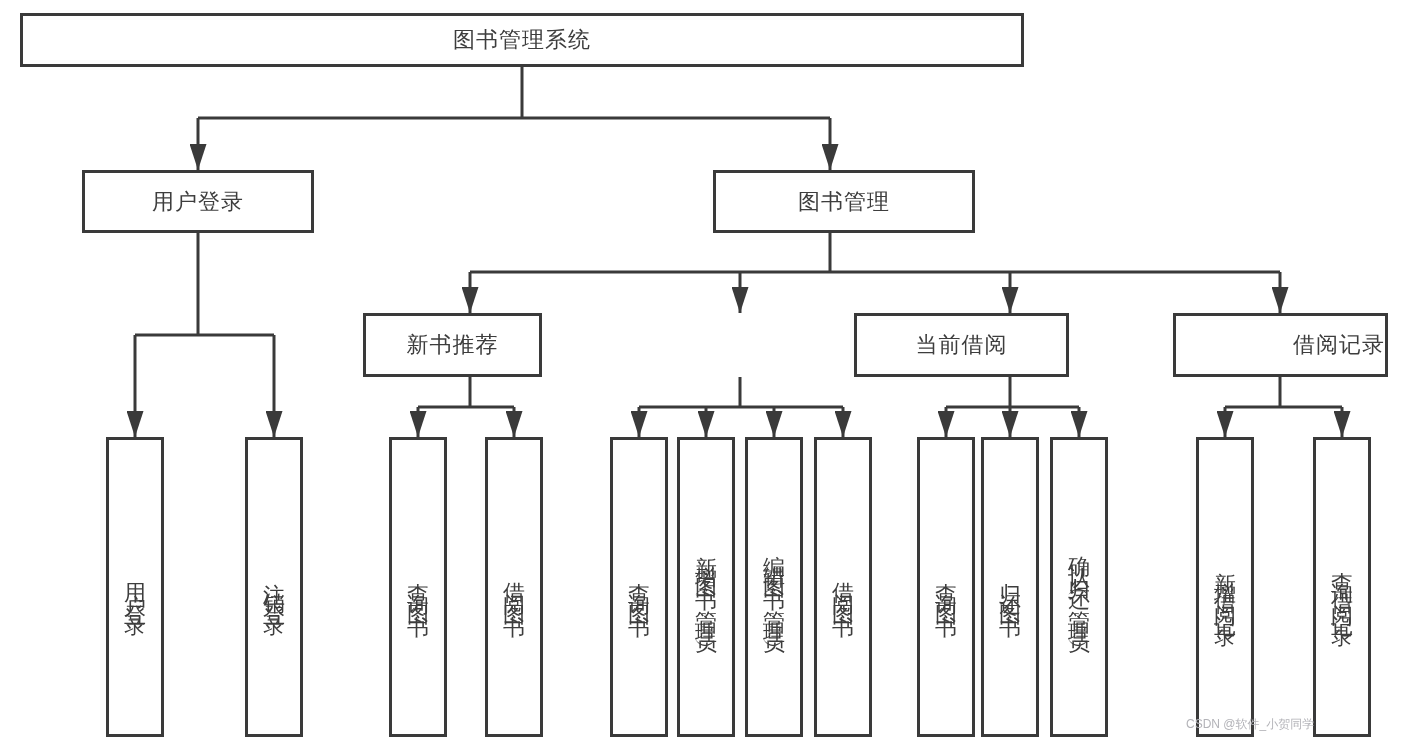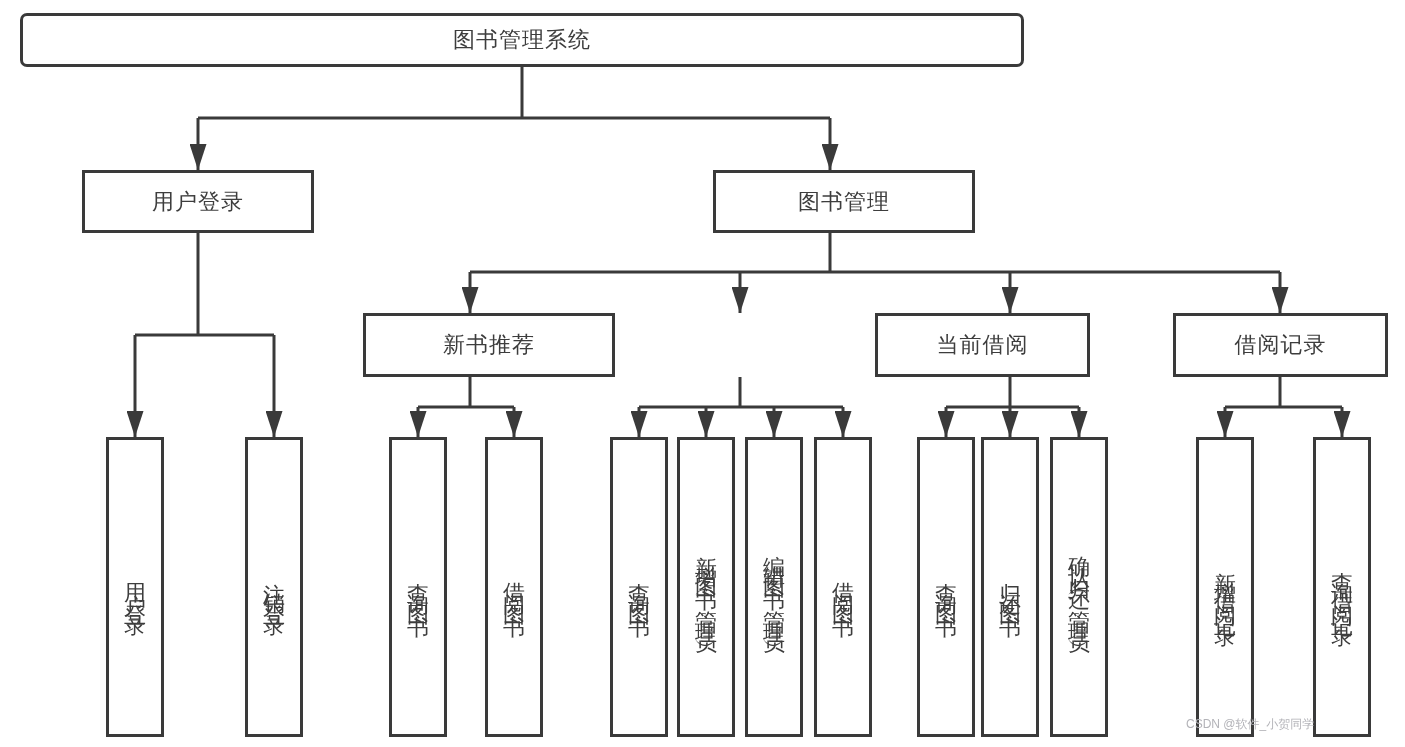--- a/index.html
+++ b/index.html
@@ -98,38 +98,38 @@
       </g>
 
       <g>
         <path d="M1280,377 V407 M1225,407 H1342"></path>
         <line x1="1225" y1="407" x2="1225" y2="437" marker-end="url(#arrow)"></line>
         <line x1="1342" y1="407" x2="1342" y2="437" marker-end="url(#arrow)"></line>
       </g>
     </g>
   </svg>
 
-  <div class="node" style="left:20px;top:13px;width:1004px;height:54px;border-radius:7px;">
+  <div class="node" style="left:20px;top:13px;width:1004px;height:54px;">
     <span class="h-label">图书管理系统</span>
   </div>
 
   <div class="node" style="left:82px;top:170px;width:232px;height:63px;">
     <span class="h-label">用户登录</span>
   </div>
   <div class="node" style="left:713px;top:170px;width:262px;height:63px;">
     <span class="h-label">图书管理</span>
   </div>
 
-  <div class="node" style="left:363px;top:313px;width:252px;height:64px;">
+  <div class="node" style="left:363px;top:313px;width:179px;height:64px;">
     <span class="h-label">新书推荐</span>
   </div>
-  <div class="node" style="left:875px;top:313px;width:215px;height:64px;">
+  <div class="node" style="left:854px;top:313px;width:215px;height:64px;">
     <span class="h-label">当前借阅</span>
   </div>
-  <div class="node" style="left:1173px;top:313px;width:215px;height:64px;">
+  <div class="node" style="left:1173px;top:313px;width:215px;height:64px;justify-content:flex-end;">
     <span class="h-label">借阅记录</span>
   </div>
 
   <div class="node leaf" style="left:106px;top:437px;">
     <span class="v-label">用户登录</span>
   </div>
   <div class="node leaf" style="left:245px;top:437px;">
     <span class="v-label">注销登录</span>
   </div>
 

